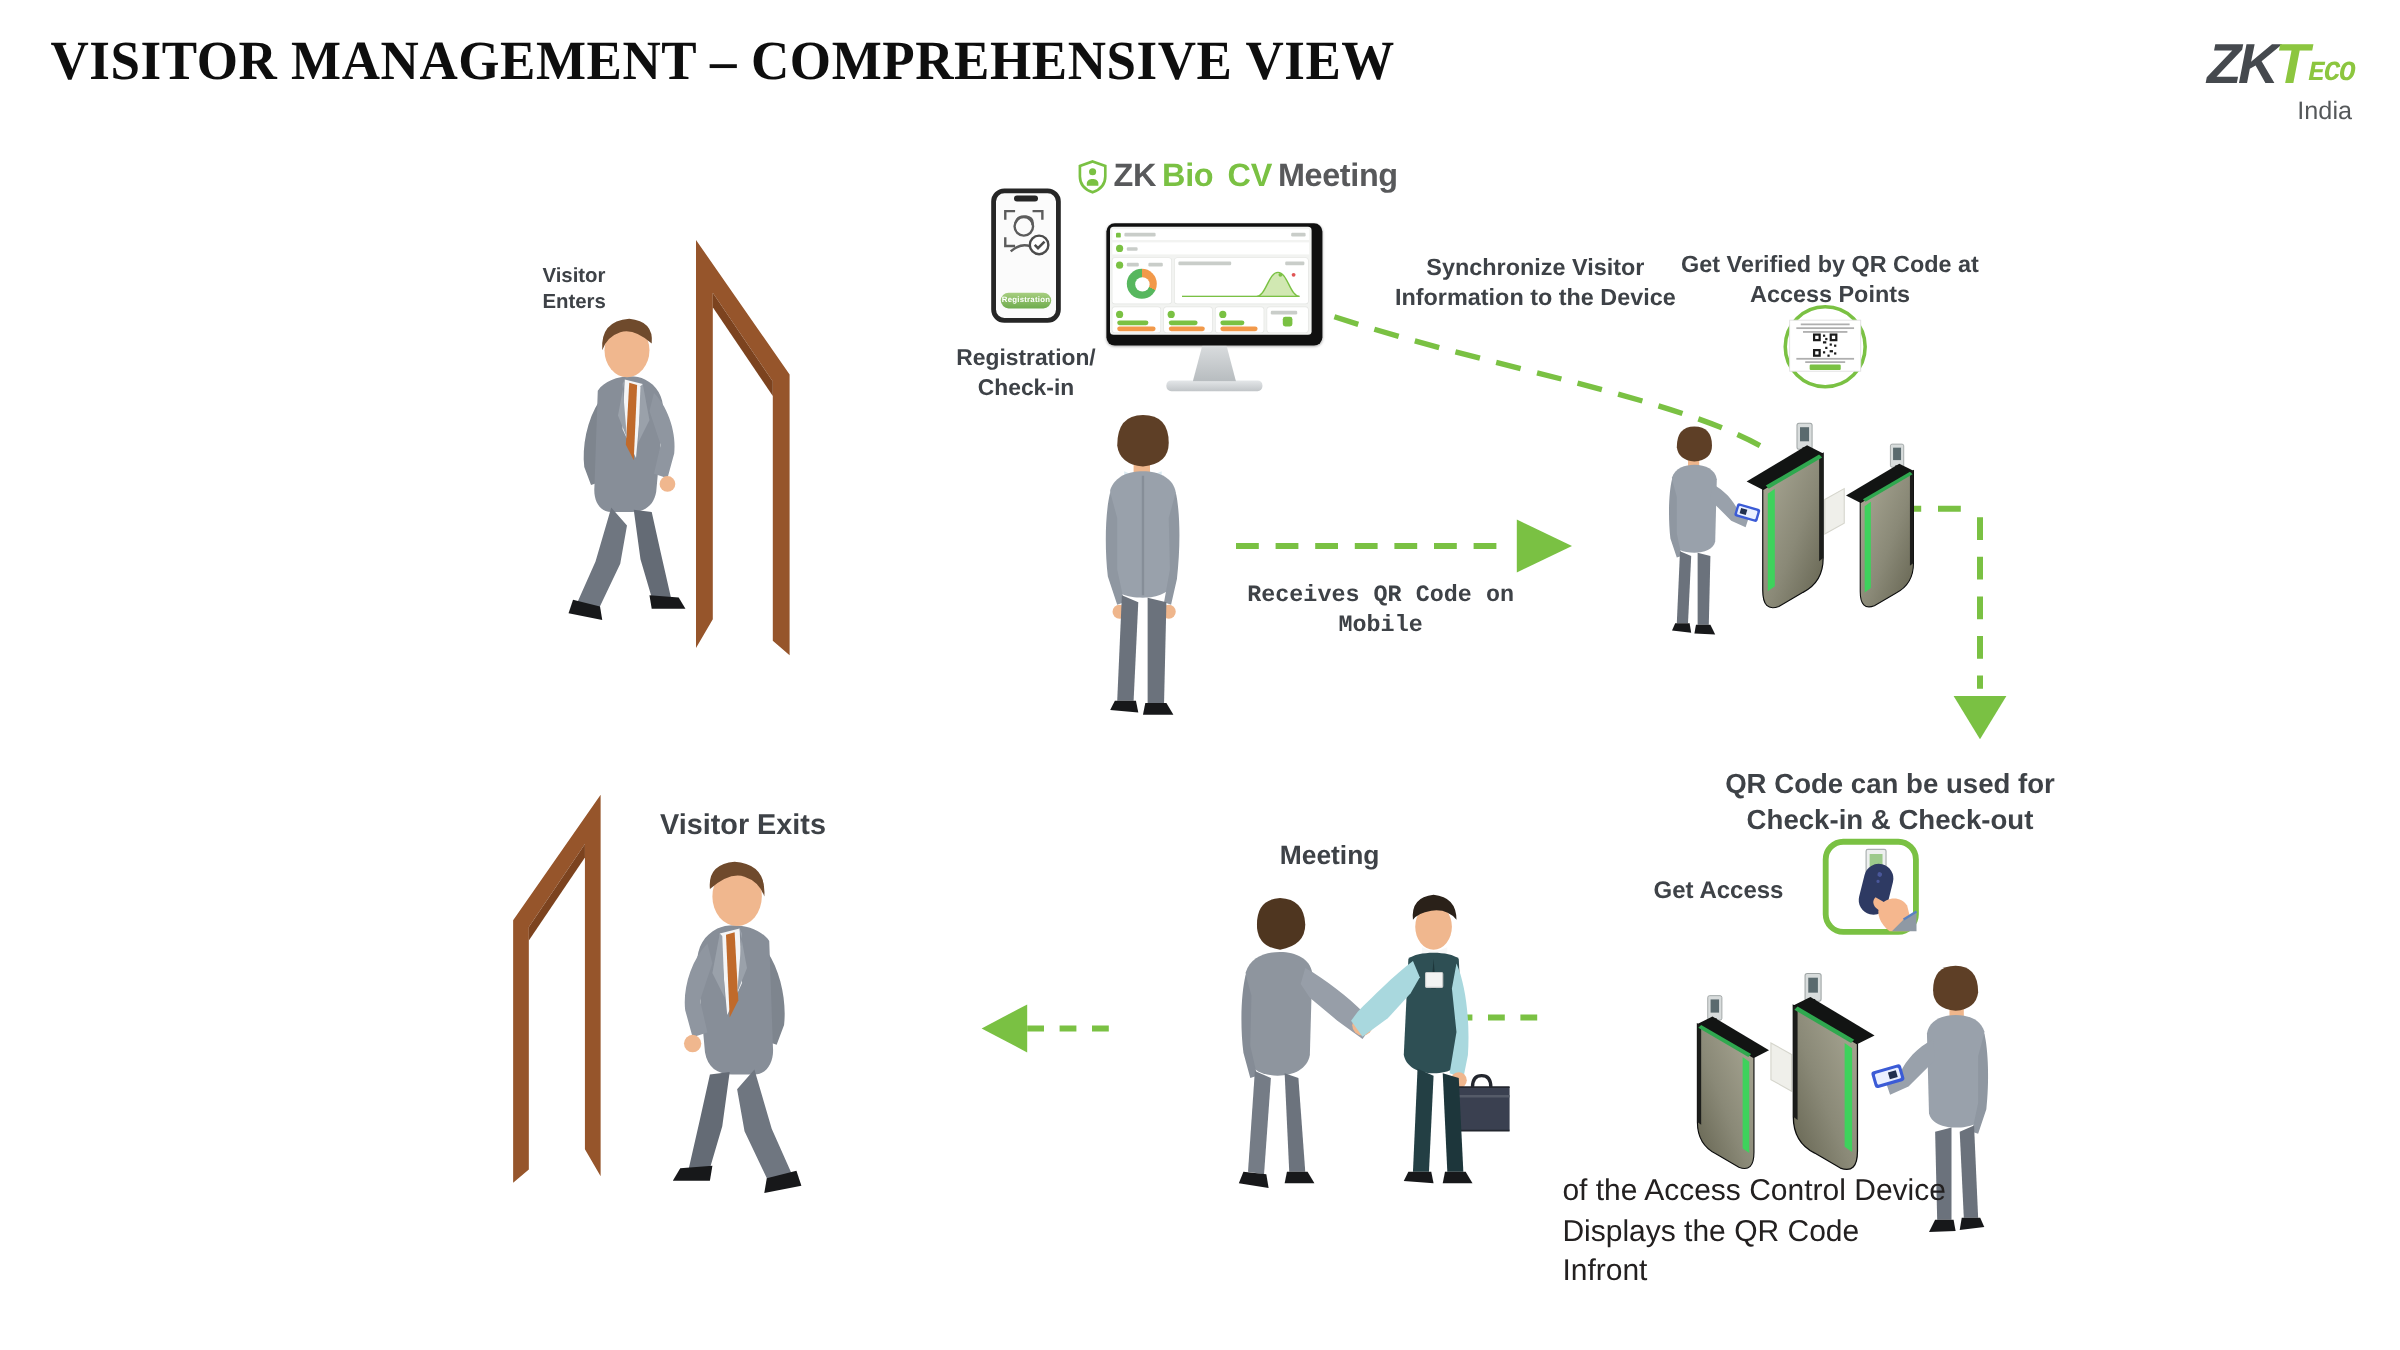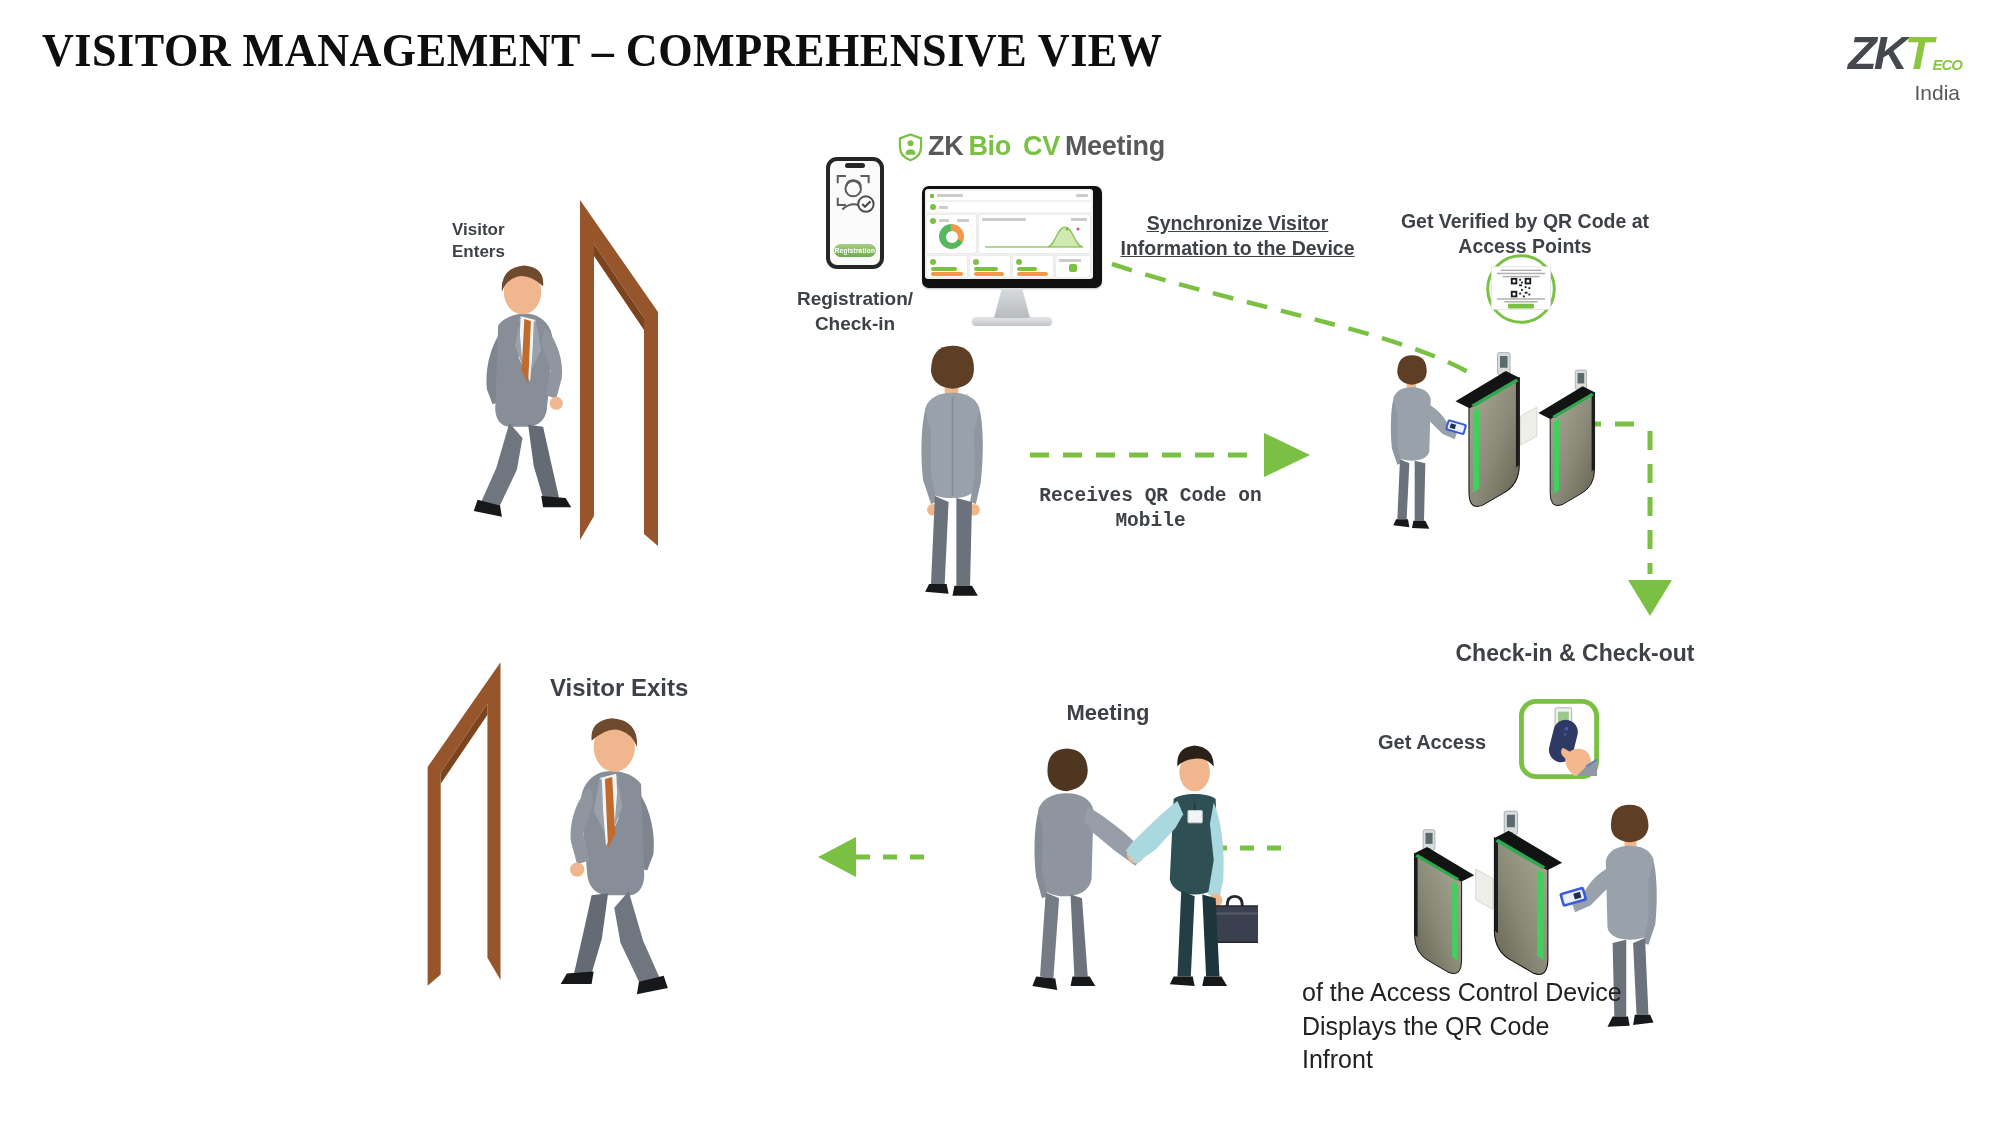--- a/index.html
+++ b/index.html
@@ -8,34 +8,34 @@
   .abs{position:absolute;}
 
   
   .title{position:absolute;left:42px;top:24px;margin:0;font-family:"Liberation Serif",serif;
          font-weight:700;font-size:46px;color:#0e0e0e;white-space:nowrap;
          transform:scaleX(.96);transform-origin:left;letter-spacing:.5px;}
   .logo{position:absolute;right:38px;top:34px;text-align:right;}
   .logo-row{display:flex;align-items:flex-end;justify-content:flex-end;font-style:italic;font-weight:800;line-height:.8;}
   .lg-zk{font-size:47px;color:var(--brand-gray,#45494E);letter-spacing:-3px;}
   .lg-t{font-size:47px;color:var(--logo-green,#8CC63F);}
-  .lg-eco{font-size:15px;color:var(--logo-green,#8CC63F);letter-spacing:-1px;padding-bottom:1px;margin-left:-1px;}
+  .lg-eco{font-size:23px;color:var(--logo-green,#8CC63F);letter-spacing:-1px;padding-bottom:1px;margin-left:-1px;font-family:Liberation Mono, monospace;}
   .lg-region{font-size:21px;color:#55585A;margin-top:9px;font-weight:400;padding-right:2px;}
 
   
   .product{position:absolute;left:898px;top:131px;display:flex;align-items:center;gap:5px;
            font-size:27px;font-weight:700;letter-spacing:-.3px;}
   .p-dark{color:#58595B;} .p-green{color:var(--accent-green,#7AC143);}
   .p-cv{margin-left:7px;}
 
   
   .lbl{position:absolute;font-weight:600;text-align:center;line-height:1.3;color:var(--text-dark,#3E4247);}
   .lbl-enters{left:452px;top:219px;font-size:17px;text-align:left;}
   .lbl-reg{left:780px;top:287px;width:150px;font-size:19px;}
-  .lbl-sync{left:1095px;top:211px;width:285px;font-size:19.5px;text-decoration:underline;}
+  .lbl-sync{left:1137px;top:211px;width:285px;font-size:19.5px;}
   .lbl-verified{left:1385px;top:209px;width:280px;font-size:19.5px;}
   .lbl-receives{left:1018px;top:484px;width:265px;font-size:19.5px;font-family:Liberation Mono, monospace;}
   .lbl-qr-usage{left:1415px;top:639px;width:320px;font-size:23px;}
   .lbl-access{left:1378px;top:729px;font-size:20px;text-align:center;}
   .lbl-meeting{left:1028px;top:699px;width:160px;font-size:22px;}
   .lbl-exits{left:550px;top:672px;font-size:24px;text-align:left;}
   .lbl-displays{left:1302px;top:976px;width:320px;font-size:25px;font-weight:400;
                 color:#232020;text-align:left;line-height:1.34;}
 
   
@@ -313,20 +313,21 @@
       <rect x="121" y="109" width="24" height="11" rx="1.5" fill="#EAF0FF"></rect>
       <rect x="124" y="111" width="8" height="7" fill="#22304f"></rect>
     </g>
     <path d="M48,164 L44,254 58,254 62,170 Z" fill="#6B727C"></path>
     <path d="M70,166 L70,256 84,256 86,170 Z" fill="#6B727C"></path>
     <path d="M42,254 L60,254 62,266 38,263 Z" fill="#17181A"></path>
     <path d="M68,256 L86,256 92,268 66,267 Z" fill="#17181A"></path>
   </svg>
 
   <div class="lbl lbl-qr-usage">
+    <div>QR Code can be used for</div>
     <div>Check-in &amp; Check-out</div>
   </div>
   <div class="lbl lbl-access">Get Access</div>
 
   <svg class="abs" style="left:1518px;top:698px" width="82" height="82" viewBox="0 0 84 84">
     <rect x="3.5" y="3.5" width="77" height="77" rx="15" fill="#fff" stroke="#7AC143" stroke-width="5"></rect>
     <rect x="38" y="10" width="17" height="24" rx="1.5" fill="#EDEFEF" stroke="#A9AFAF"></rect>
     <rect x="41" y="14" width="11" height="12" fill="#9CC98B"></rect>
     <g transform="rotate(14 46 44)">
       <rect x="34" y="22" width="25" height="44" rx="12.5" fill="#2E3A63"></rect>

